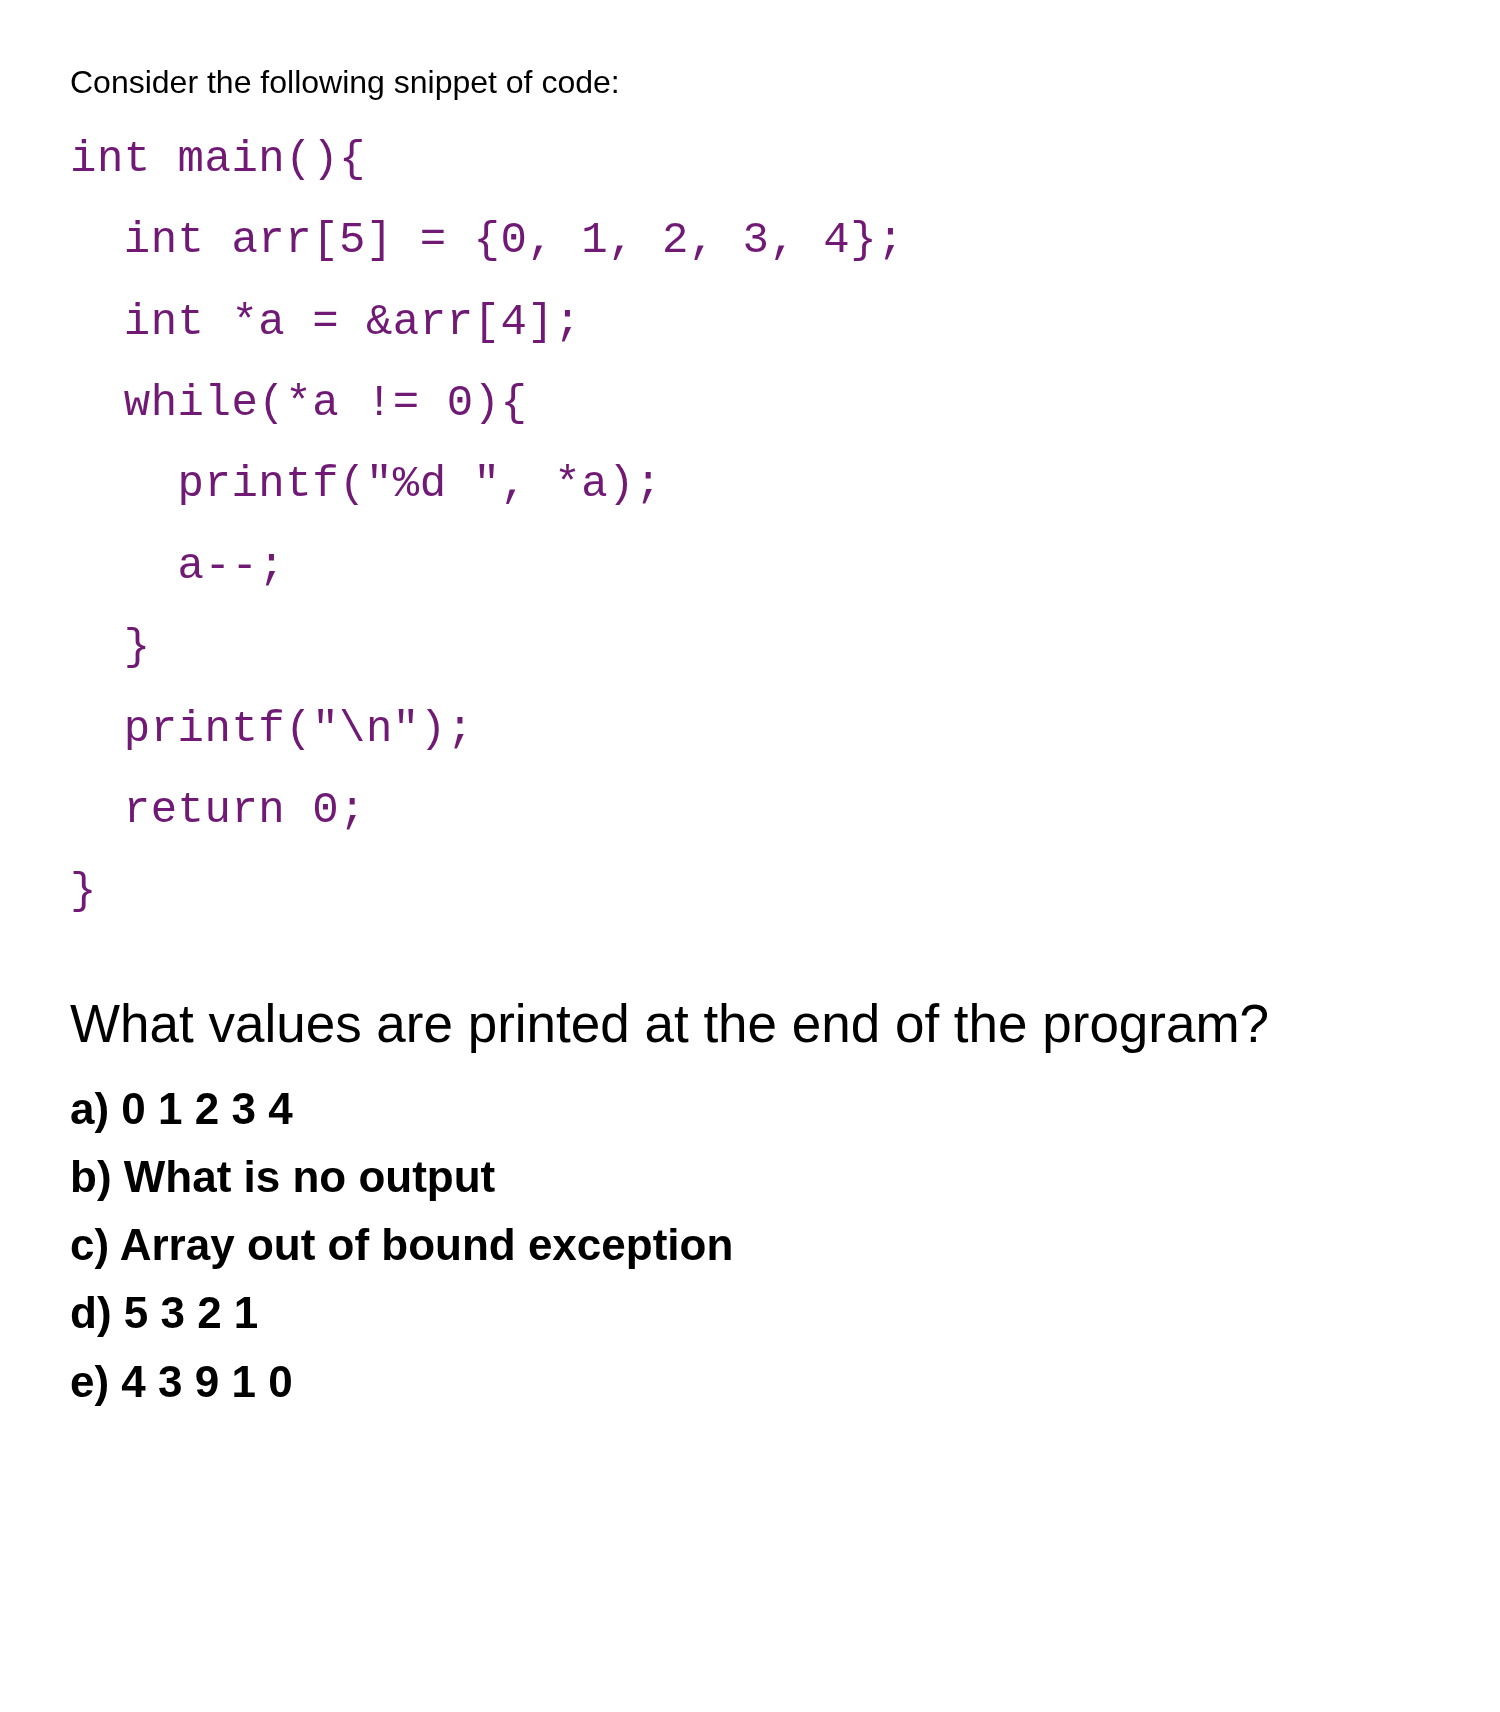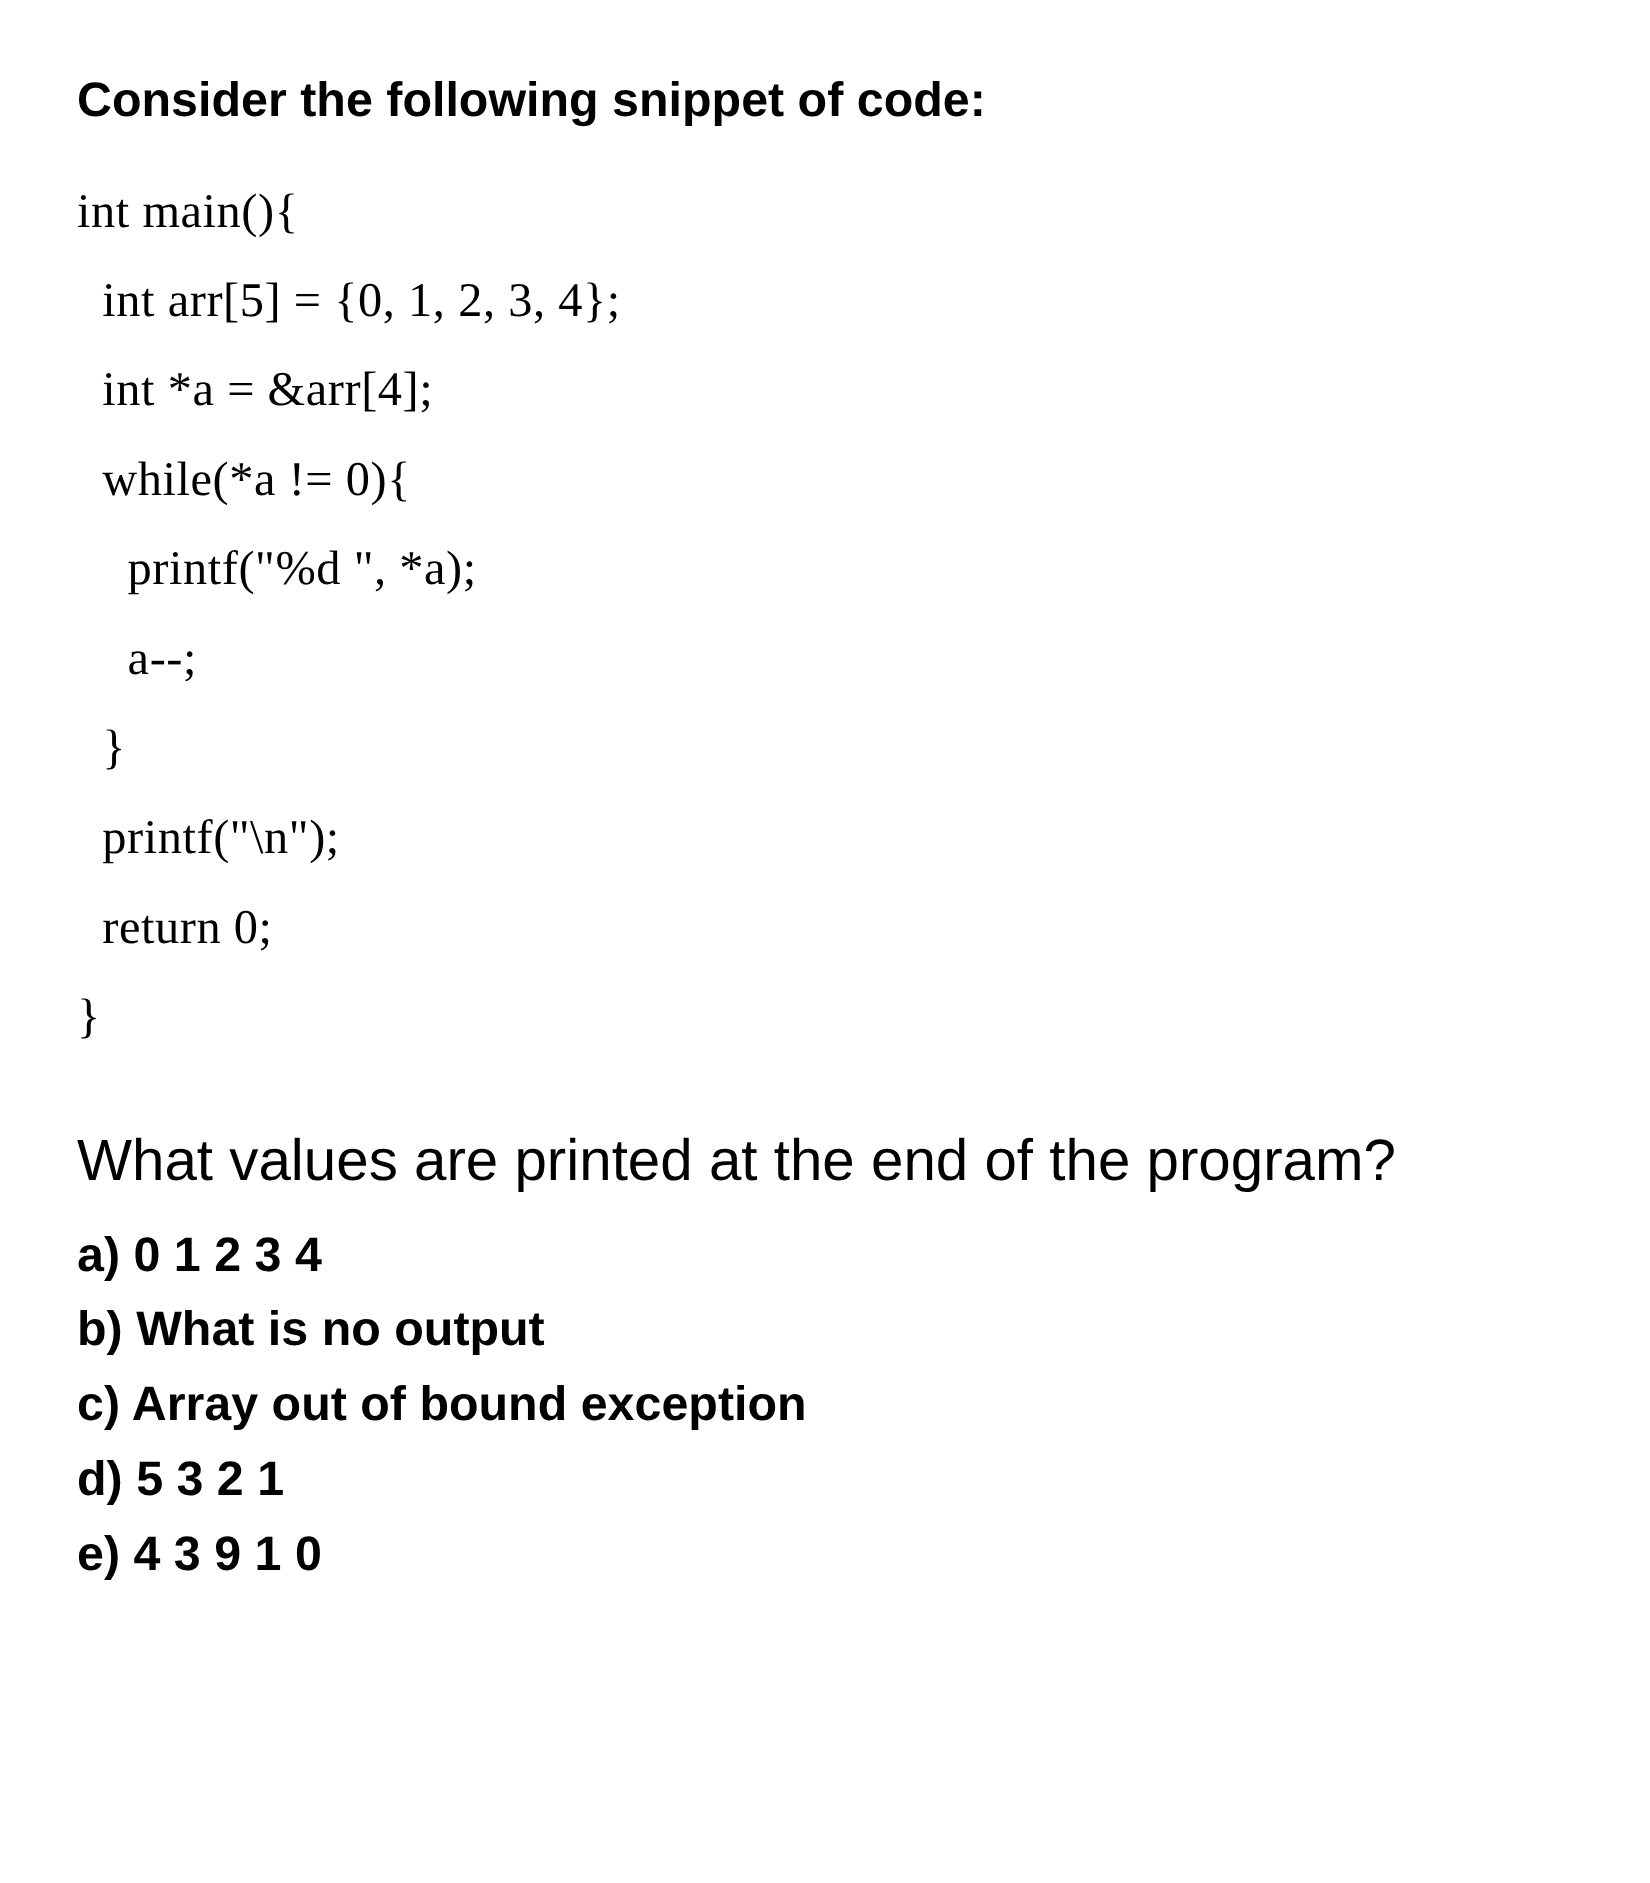--- a/index.html
+++ b/index.html
@@ -9,31 +9,31 @@
     }
     body {
       width: 1500px;
       height: 1712px;
       background: #ffffff;
       font-family: -apple-system, BlinkMacSystemFont, "Segoe UI", Helvetica, Arial, sans-serif;
       color: #000000;
       padding: 60px 70px;
     }
     .intro {
-      font-size: 44px;
+      font-size: 32px;
       line-height: 1.4;
-      margin-bottom: 29px;
-      font-weight: 700;
+      margin-bottom: 14px;
+      font-weight: 400;
     }
     .code-block {
-      font-family: Liberation Serif, serif;
+      font-family: Liberation Mono, monospace;
       font-size: 44px;
       line-height: 1.85;
       white-space: pre;
-      color: #000000;
+      color: #701a75;
       margin-bottom: 50px;
       letter-spacing: 0.5px;
     }
     .question {
       font-size: 53px;
       line-height: 1.55;
       margin-bottom: 10px;
       font-weight: 400;
     }
     .option {

